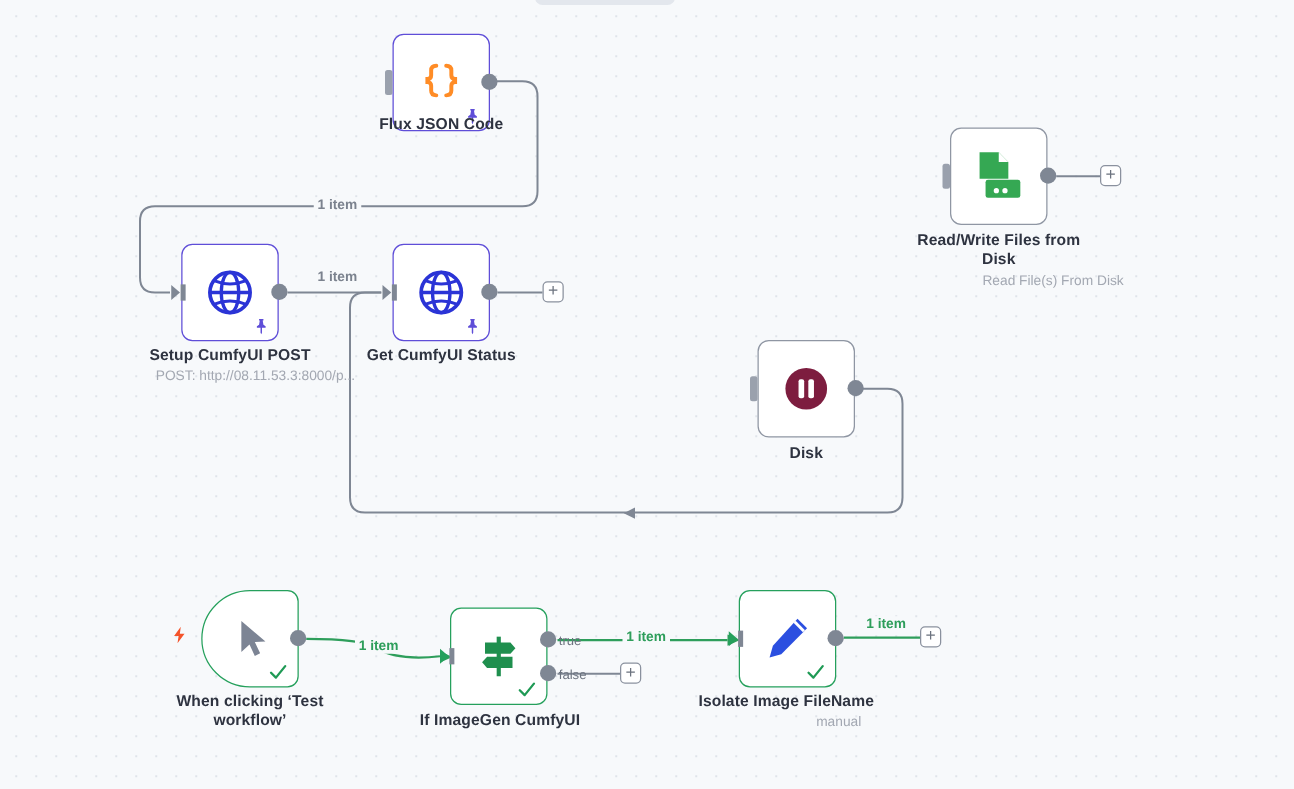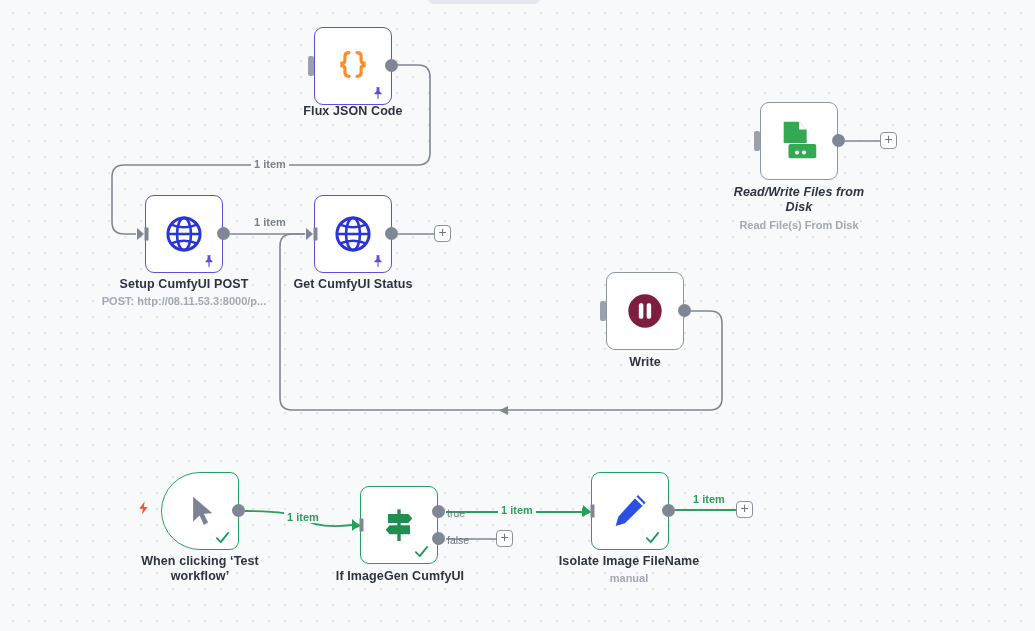--- a/index.html
+++ b/index.html
@@ -98,25 +98,24 @@
     position: absolute;
     text-align: center;
     font-size: 12.5px;
     font-weight: bold;
     color: #2e3340;
     line-height: 15px;
     letter-spacing: 0.1px;
   }
   .subcaption {
     position: absolute;
-    text-align: center;
+    text-align: right;
     font-size: 11px;
     color: #a3a8b2;
     line-height: 14px;
-    font-weight: bold;
   }
 
   .port-label {
     position: absolute;
     font-size: 10.5px;
     color: #6c737f;
   }
 
   .item-label {
     position: absolute;
@@ -175,21 +174,21 @@
       <svg width="38" height="38" viewBox="0 0 24 24">
         <path d="M9.5 3.5c-2 0-2.6 1-2.6 2.4v2.4c0 1.2-.6 1.9-1.9 1.9v1.6c1.3 0 1.9.7 1.9 1.9v2.4c0 1.4.6 2.4 2.6 2.4" fill="none" stroke="#ff8c26" stroke-width="2" stroke-linecap="round"></path>
         <path d="M14.5 3.5c2 0 2.6 1 2.6 2.4v2.4c0 1.2.6 1.9 1.9 1.9v1.6c-1.3 0-1.9.7-1.9 1.9v2.4c0 1.4-.6 2.4-2.6 2.4" fill="none" stroke="#ff8c26" stroke-width="2" stroke-linecap="round"></path>
       </svg>
       <svg class="pin" viewBox="0 0 24 24">
         <path d="M9 2h6v2h-1l1 6 3 2v2h-5v7l-1 2-1-2v-7H6v-2l3-2 1-6H9z" fill="#5f4ed8"></path>
       </svg>
     </div>
     <div class="in-stub" style="left:308px; top:56px;"></div>
     <div class="out-dot" style="left:385px; top:59px;"></div>
-    <div class="caption" style="left:273px; top:104px; width:160px;">Flux JSON Code</div>
+    <div class="caption" style="left:273px; top:92px; width:160px;">Flux JSON Code</div>
   </div>
 
   <div class="node">
     <div class="box purple" style="left:145px; top:195px;">
       <svg width="42" height="42" viewBox="0 0 24 24">
         <circle cx="12" cy="12" r="9.2" fill="none" stroke="#2b34d6" stroke-width="1.7"></circle>
         <ellipse cx="12" cy="12" rx="4" ry="9.2" fill="none" stroke="#2b34d6" stroke-width="1.5"></ellipse>
         <line x1="2.8" y1="12" x2="21.2" y2="12" stroke="#2b34d6" stroke-width="1.5"></line>
         <path d="M4.6 6.6 Q12 9.6 19.4 6.6" fill="none" stroke="#2b34d6" stroke-width="1.4"></path>
         <path d="M4.6 17.4 Q12 14.4 19.4 17.4" fill="none" stroke="#2b34d6" stroke-width="1.4"></path>
@@ -235,35 +234,35 @@
         <path d="M4 2h8l4 4v7H4z" fill="#35a853"></path>
         <path d="M12 2v4h4" fill="#ffffff"></path>
         <path d="M7.5 13.5h12.5a1 1 0 0 1 1 1v5.5a1 1 0 0 1-1 1H7.5a1 1 0 0 1-1-1v-5.5a1 1 0 0 1 1-1z" fill="#35a853"></path>
         <circle cx="11" cy="18" r="1.1" fill="#ffffff"></circle>
         <circle cx="14.6" cy="18" r="1.1" fill="#ffffff"></circle>
       </svg>
     </div>
     <div class="in-stub" style="left:754px; top:131px;"></div>
     <div class="out-dot" style="left:832px; top:134px;"></div>
     <div class="plus" style="left:880px; top:132px;">+</div>
-    <div class="caption" style="left:719px; top:185px; width:160px;font-style:italic;">Read/Write Files from Disk</div>
+    <div class="caption" style="left:719px; top:185px; width:160px;">Read/Write Files from Disk</div>
     <div class="subcaption" style="left:699px; top:218px; width:200px;">Read File(s) From Disk</div>
   </div>
 
   <div class="node">
     <div class="box grey" style="left:606px; top:272px;">
       <svg width="40" height="40" viewBox="0 0 24 24">
         <circle cx="12" cy="12" r="10" fill="#7d1d3f"></circle>
         <rect x="8.3" y="7.4" width="2.7" height="9.2" rx="1" fill="#ffffff"></rect>
         <rect x="13" y="7.4" width="2.7" height="9.2" rx="1" fill="#ffffff"></rect>
       </svg>
     </div>
     <div class="in-stub" style="left:600px; top:301px;"></div>
     <div class="out-dot" style="left:678px; top:304px;"></div>
-    <div class="caption" style="left:565px; top:355px; width:160px;">Write</div>
+    <div class="caption" style="left:565px; top:355px; width:160px;">Disk</div>
   </div>
 
   <div class="node">
     <svg class="bolt" style="left:136px; top:497px;" viewBox="0 0 24 24">
       <path d="M13.8 1.5 L5.2 13.2 H11 L9.6 22.5 L18.6 10.4 H12.6 Z" fill="#f4542b"></path>
     </svg>
     <div class="box trigger" style="left:161px; top:472px;">
       <svg width="34" height="38" viewBox="0 0 24 24" style="margin-left:6px;">
         <path d="M5 2 L5 19.5 L9.6 15.2 L12.6 21.8 L15.6 20.2 L12.6 13.9 L18.6 13.5 Z" fill="#7c8494"></path>
       </svg>

